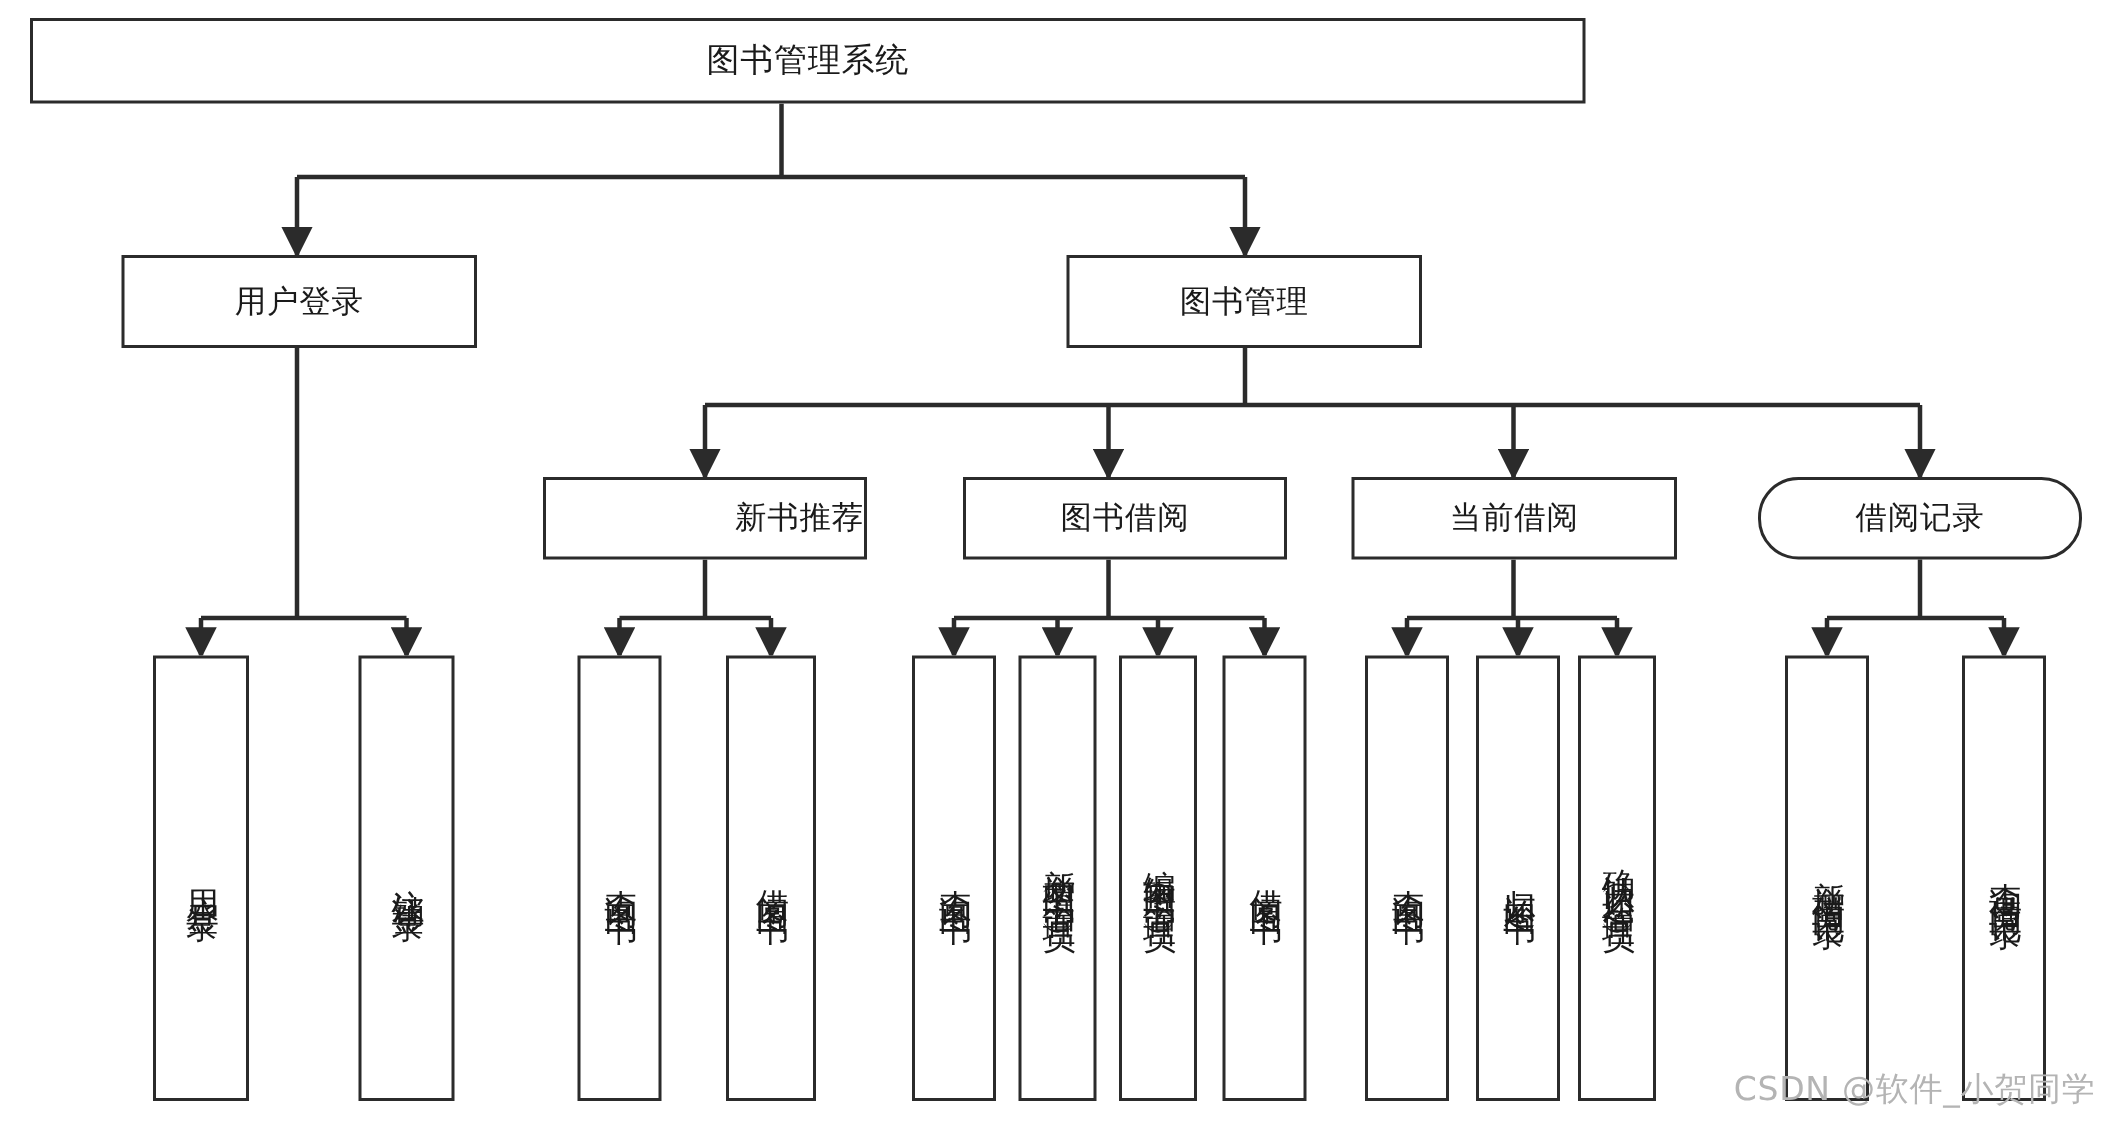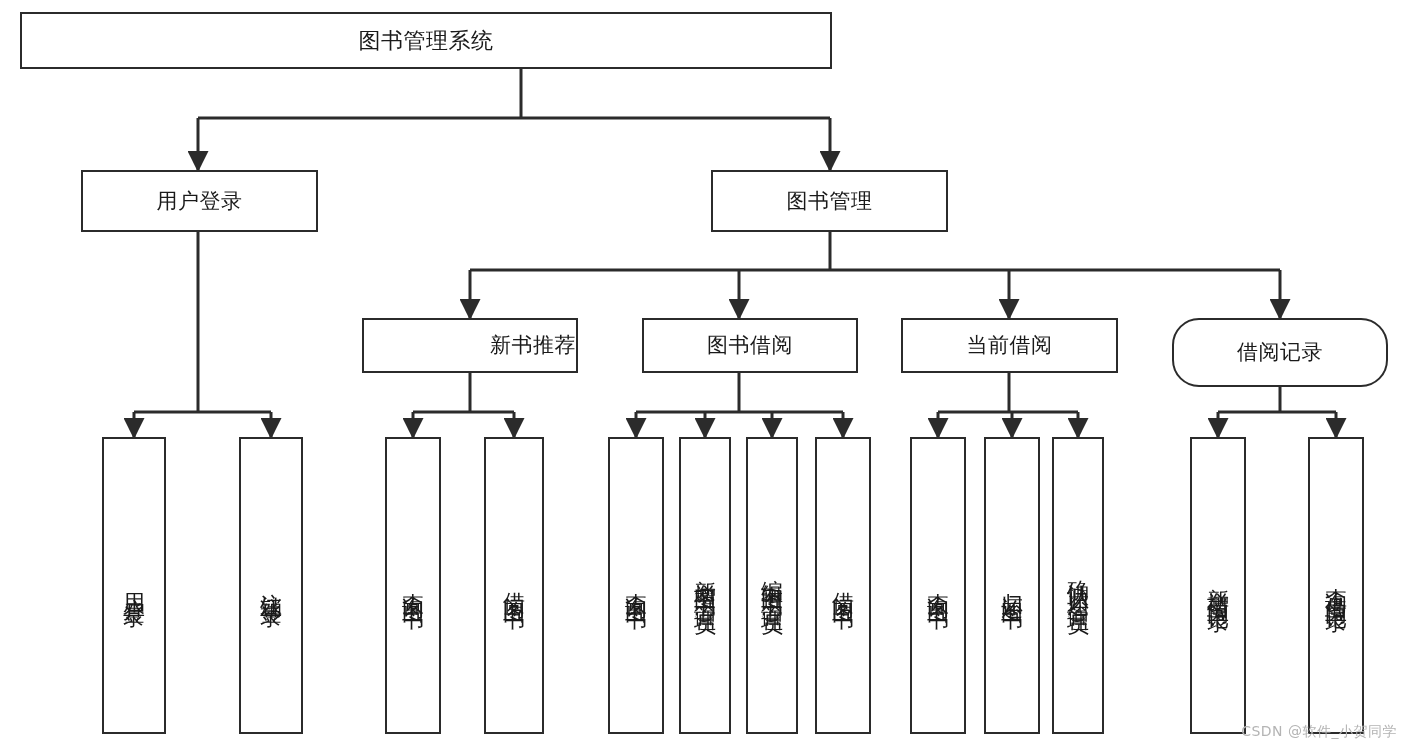--- a/index.html
+++ b/index.html
@@ -60,21 +60,21 @@
     font-size: 22px;
     letter-spacing: 5px;
     line-height: 1;
     white-space: nowrap;
     transform: translateY(-1px);
   }
   #watermark {
     position: absolute;
     right: 8px;
     bottom: 6px;
-    font-size: 14px;
+    font-size: 22px;
     color: #b4b4b4;
     letter-spacing: 0.5px;
     z-index: 5;
     white-space: nowrap;
     font-family: "DejaVu Sans", "Liberation Sans", sans-serif;
   }
 </style>
 </head>
 <body>
 
@@ -116,21 +116,21 @@
         <path d="M 938 412 L 938 437" marker-end="url(#arrow)"></path>
         <path d="M 1012 412 L 1012 437" marker-end="url(#arrow)"></path>
         <path d="M 1078 412 L 1078 437" marker-end="url(#arrow)"></path>
         <path d="M 1280 373 L 1280 412"></path>
         <path d="M 1218 412 L 1336 412"></path>
         <path d="M 1218 412 L 1218 437" marker-end="url(#arrow)"></path>
         <path d="M 1336 412 L 1336 437" marker-end="url(#arrow)"></path>
       </g>
   </svg>
 
-  <div class="node root horiz" style="left: 20px; top: 12px; width: 812px; height: 57px;">
+  <div class="node root horiz" style="left: 20px; top: 12px; width: 1037px; height: 57px;">
     <span class="label">图书管理系统</span>
   </div>
 
   <div id="level2-nodes">
       <div class="node horiz" style="left: 81px; top: 170px; width: 237px; height: 62px;">
         <span class="label">用户登录</span>
       </div>
       <div class="node horiz" style="left: 711px; top: 170px; width: 237px; height: 62px; font-family: Liberation Serif, serif;">
         <span class="label">图书管理</span>
       </div>
@@ -138,21 +138,21 @@
   <div id="level3-nodes">
       <div class="node horiz" style="left: 362px; top: 318px; width: 216px; height: 55px; justify-content: flex-end;">
         <span class="label">新书推荐</span>
       </div>
       <div class="node horiz" style="left: 631px; top: 318px; width: 216px; height: 55px; margin-left: 11px;">
         <span class="label">图书借阅</span>
       </div>
       <div class="node horiz" style="left: 901px; top: 318px; width: 217px; height: 55px;">
         <span class="label">当前借阅</span>
       </div>
-      <div class="node horiz" style="left: 1172px; top: 318px; width: 216px; height: 69px; border-radius: 27px;">
+      <div class="node horiz" style="left: 1172px; top: 318px; width: 216px; height: 55px; border-radius: 27px;">
         <span class="label">借阅记录</span>
       </div>
     </div>
   <div id="leaf-nodes">
       <div class="node leaf" style="left: 102px; top: 437px; width: 64px; height: 297px;">
         <span class="label">用户登录</span>
       </div>
       <div class="node leaf" style="left: 239px; top: 437px; width: 64px; height: 297px;">
         <span class="label">注销登录</span>
       </div>

